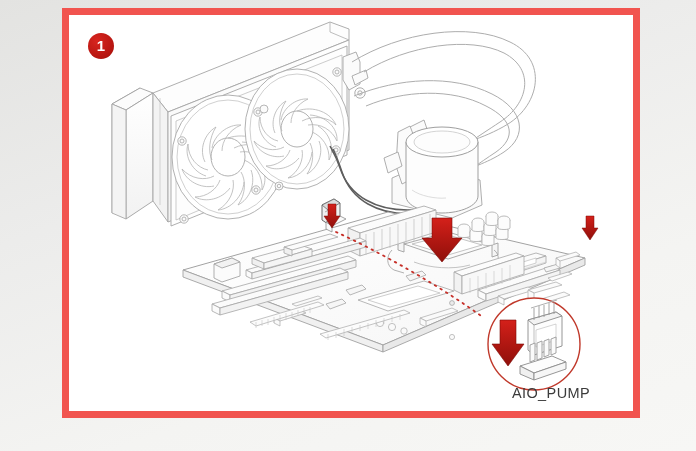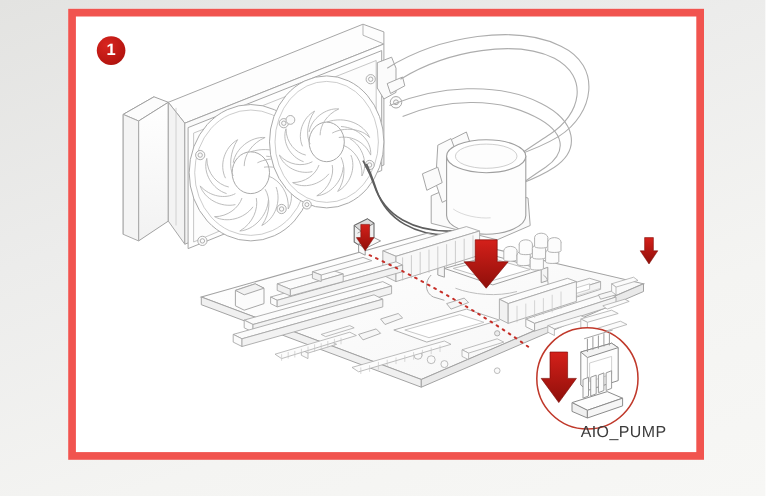--- a/index.html
+++ b/index.html
@@ -46,21 +46,21 @@
     font-weight: bold;
     line-height: 26px;
     text-align: center;
     font-family: "Liberation Sans", sans-serif;
   }
   #callout-label {
     position: absolute;
     left: 496px;
     top: 385px;
     width: 110px;
-    text-align: right;
+    text-align: center;
     font-size: 14.5px;
     letter-spacing: 0.4px;
     color: #3b3b3b;
     font-family: "Liberation Sans", sans-serif;
     white-space: nowrap;
   }
 </style>
 </head>
 <body>
 

